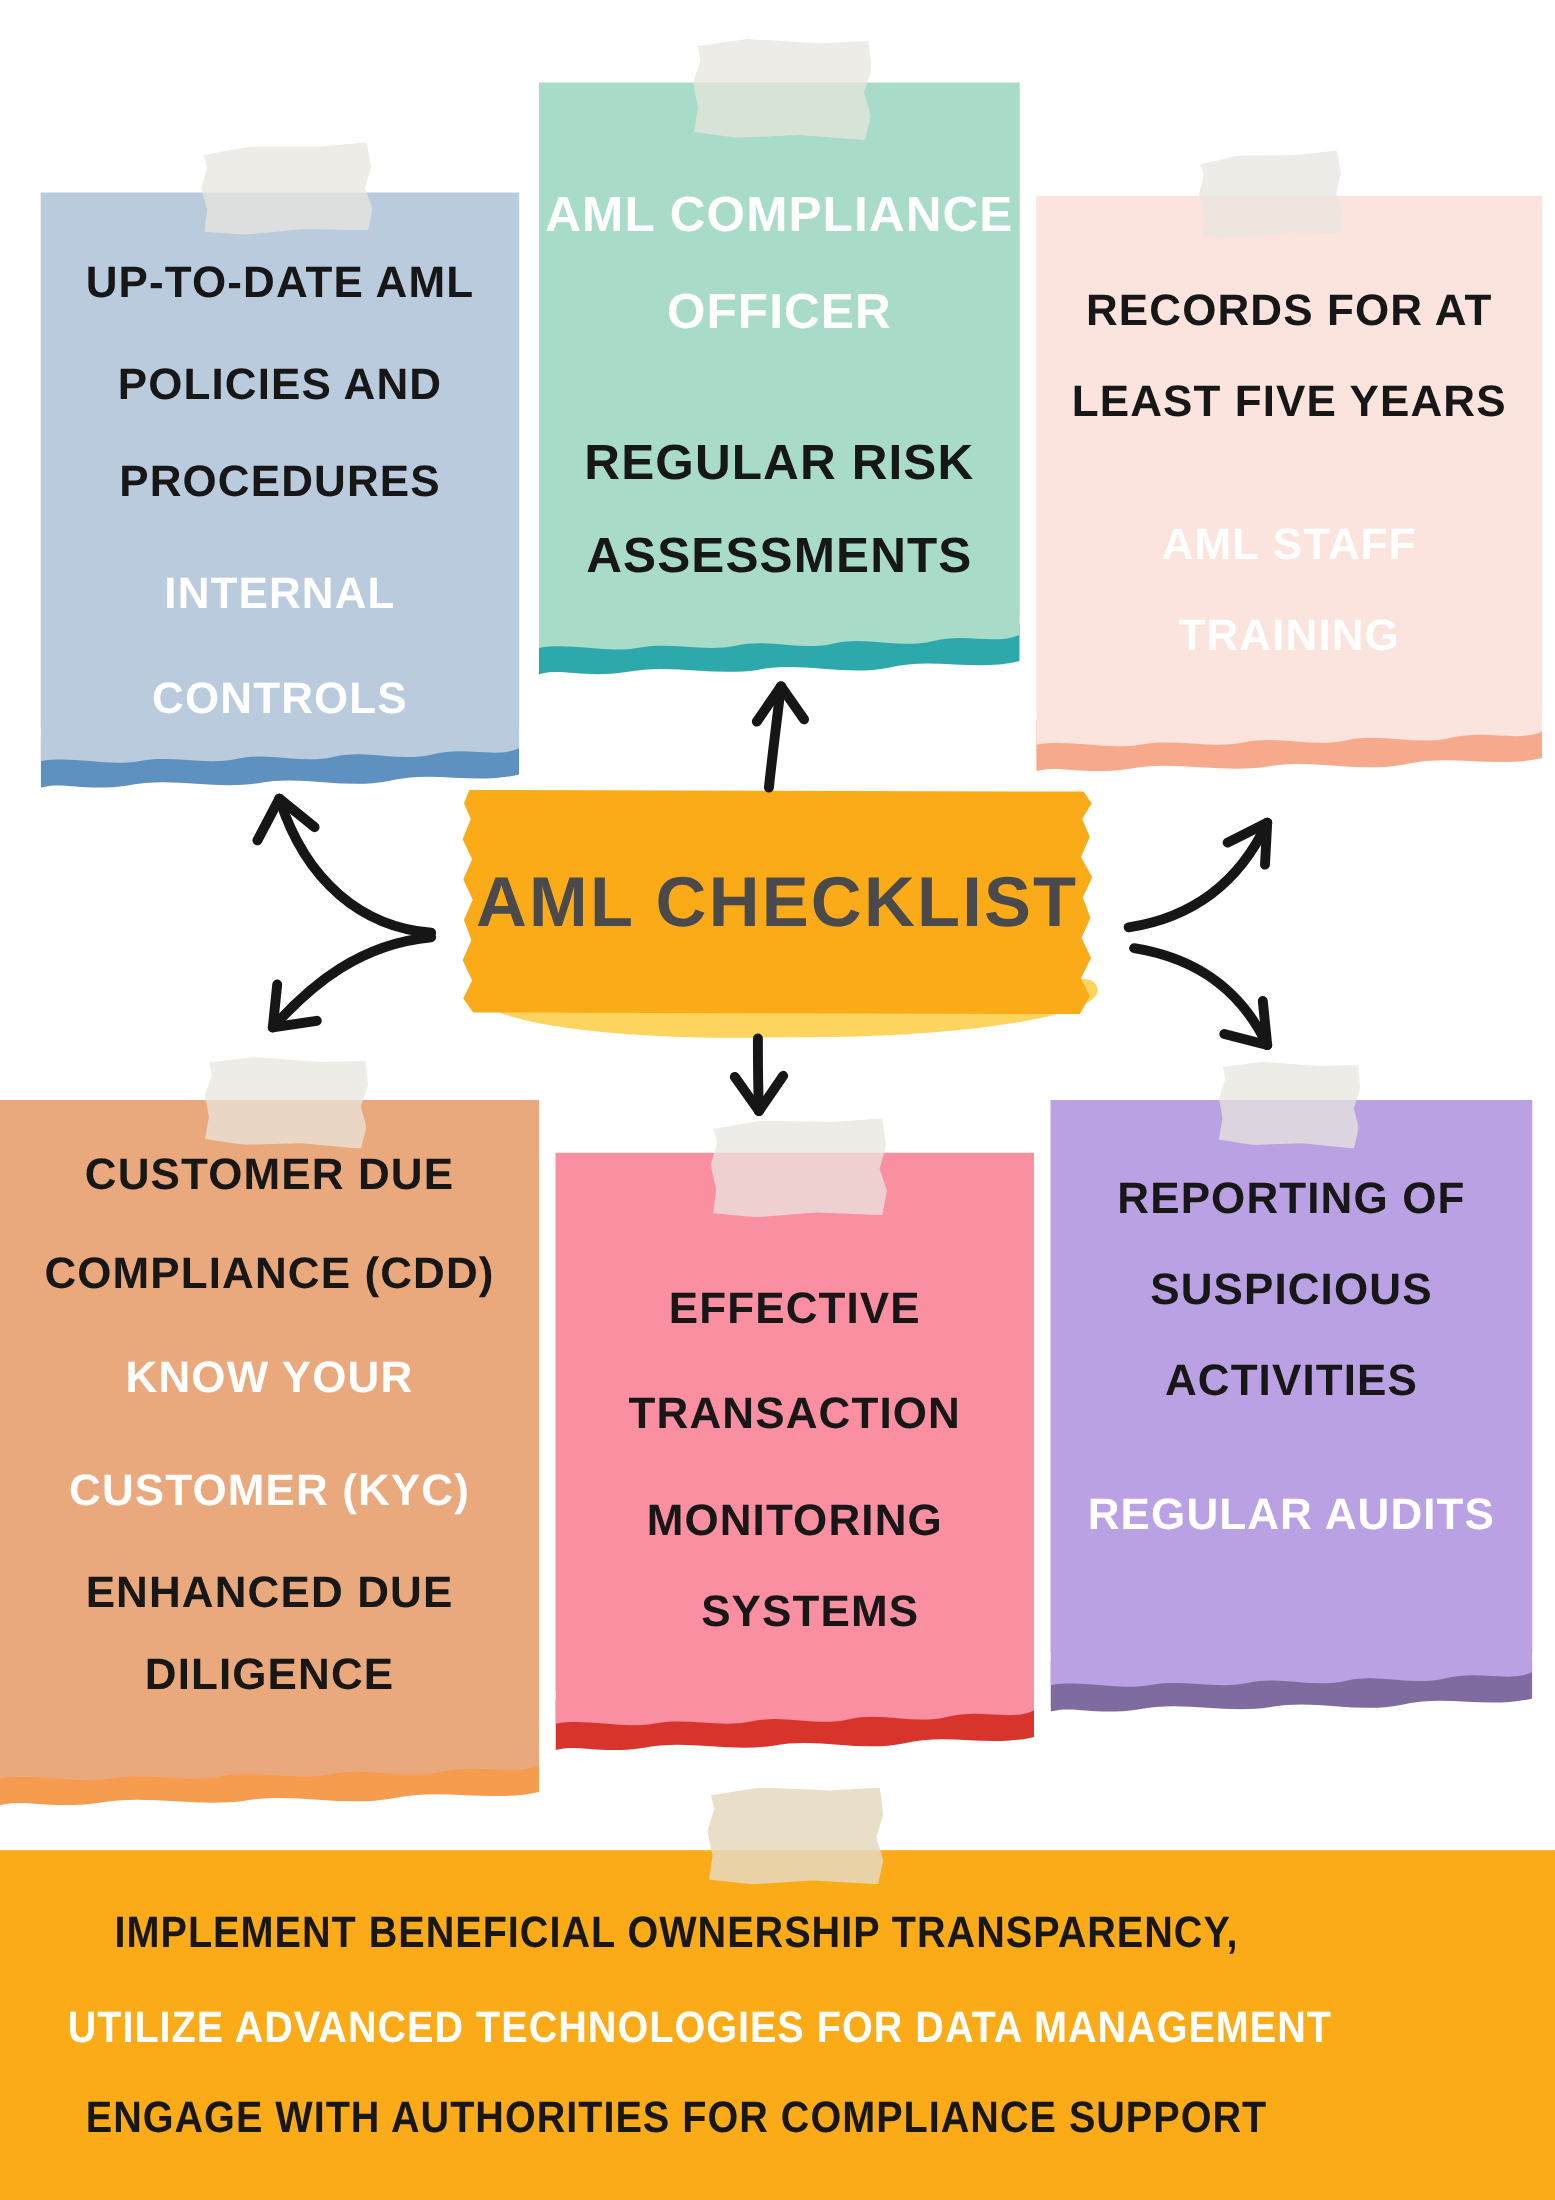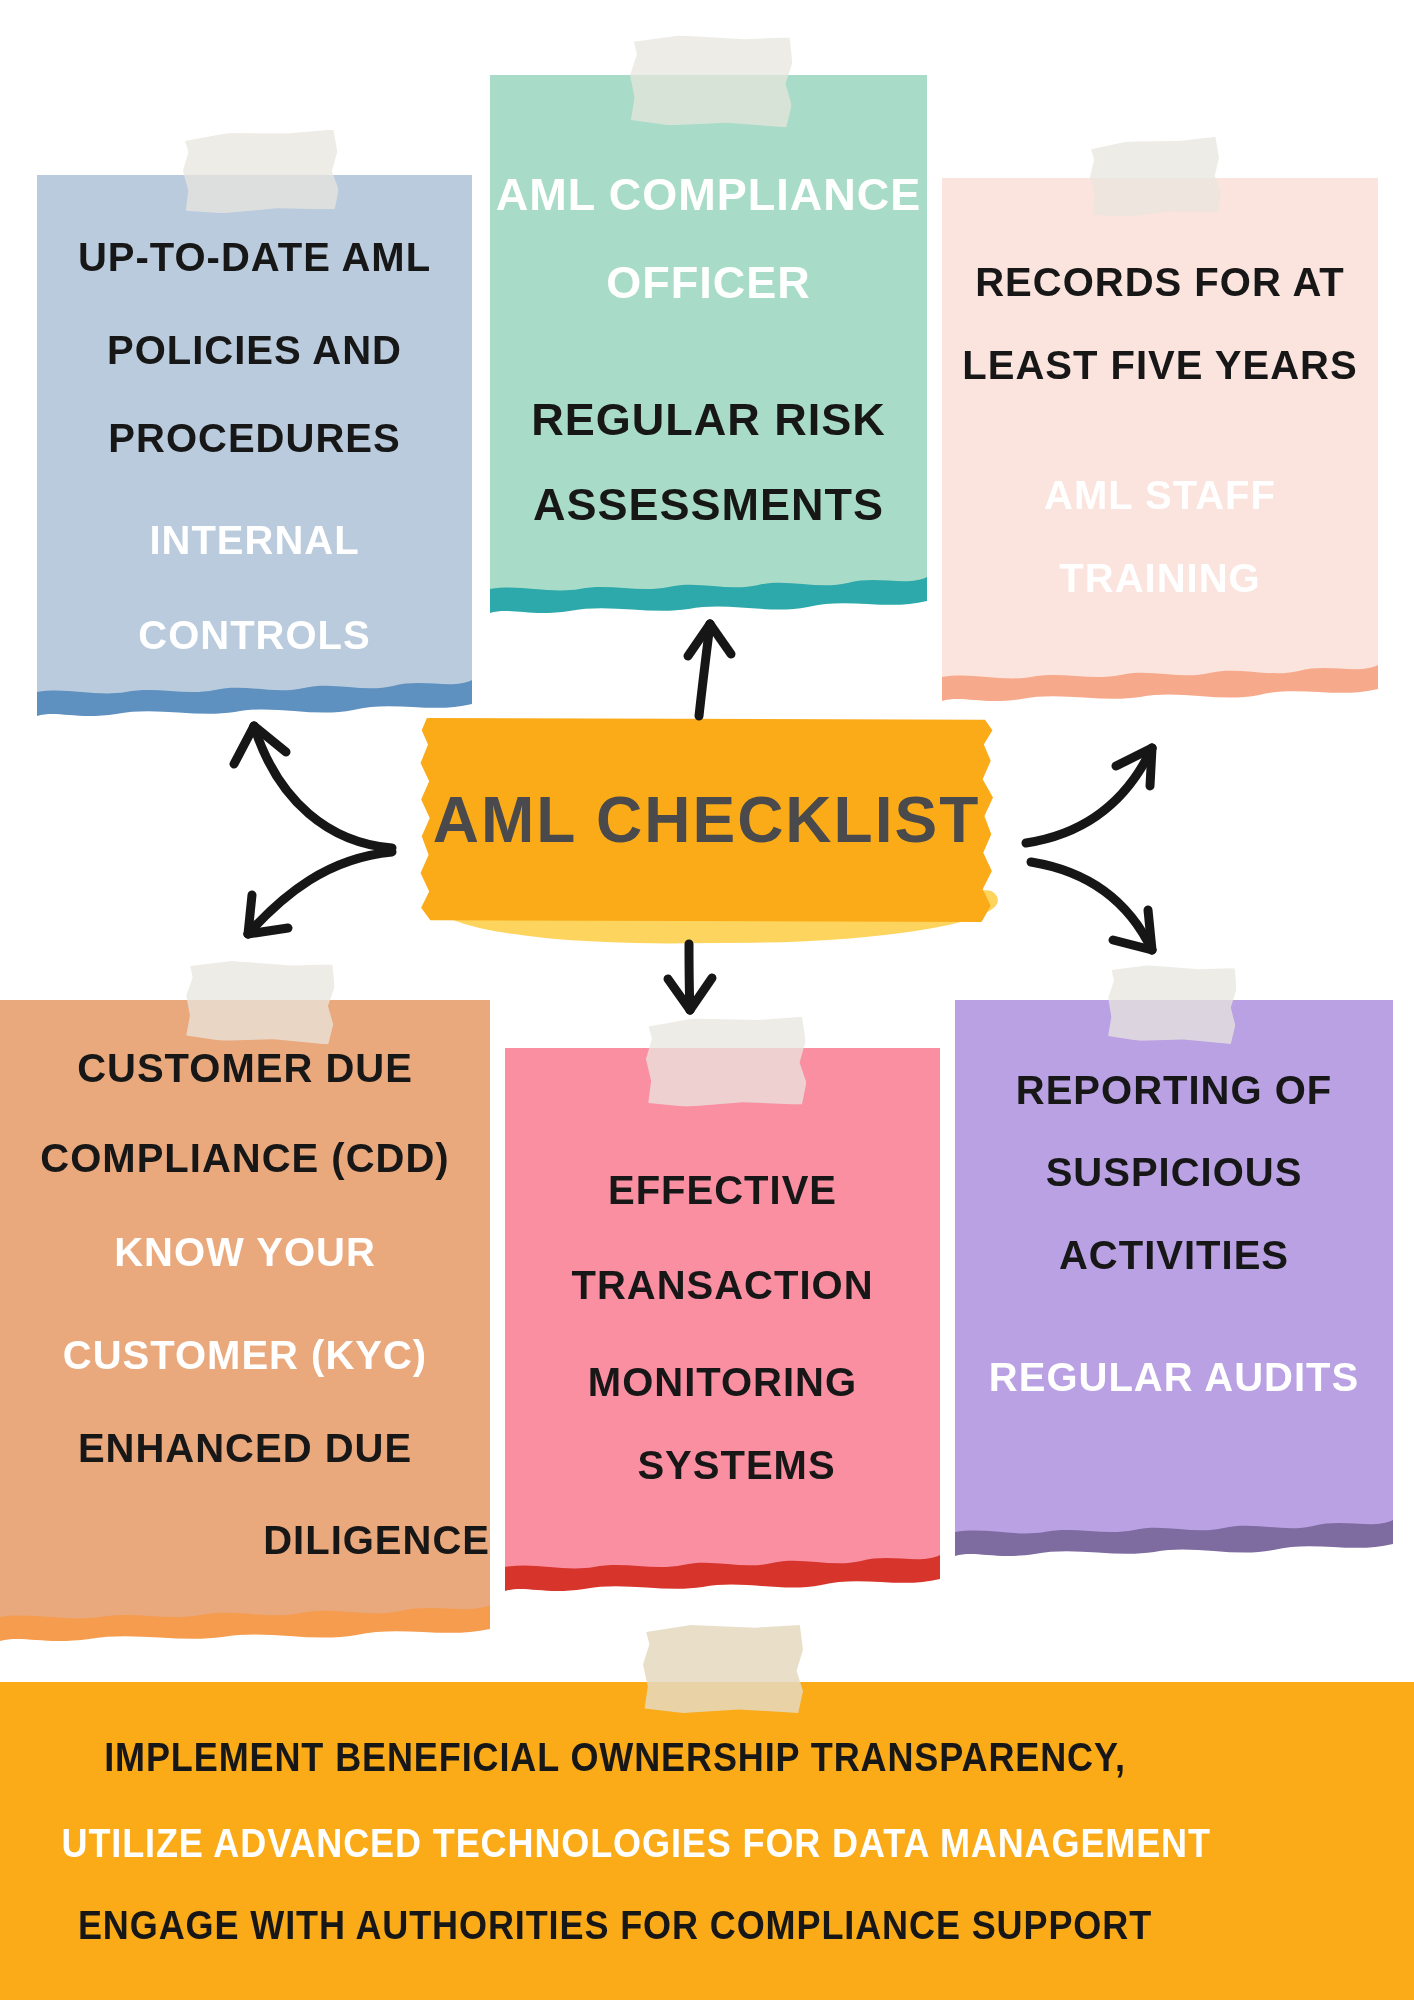--- a/index.html
+++ b/index.html
@@ -22,21 +22,21 @@
   .n0 .paper{background:#B9CBDC;}
   .n1 .paper{background:#A9DCC8;}
   .n1 .note-line{font-size:45px;}
   .n2 .paper{background:#FAE4DD;}
   .n3 .paper{background:#EAA87D;}
   .n4 .paper{background:#FA8FA2;}
   .n5 .paper{background:#B9A1E3;}
 
   .n0{left:37px;top:175px;width:435px;height:545px;}
   .n1{left:490px;top:75px;width:437px;height:542px;}
-  .n2{left:942px;top:178px;width:436px;height:527px;}
+  .n2{left:942px;top:178px;width:436px;height:527px;padding-left:24px;}
   .n3{left:0px;top:1000px;width:490px;height:645px;}
   .n4{left:505px;top:1048px;width:435px;height:547px;}
   .n5{left:955px;top:1000px;width:438px;height:560px;}
 
   .tape{
     position:absolute;background:rgba(232,229,221,0.75);
     clip-path:polygon(2% 8%,30% 0%,70% 3%,98% 0%,100% 28%,96% 52%,100% 75%,97% 100%,60% 96%,25% 100%,1% 95%,3% 70%,0% 45%,4% 22%);
   }
   .t0{left:183px;top:132px;width:155px;height:80px;transform:rotate(-2deg);}
   .t1{left:630px;top:36px;width:162px;height:90px;transform:rotate(1deg);}
@@ -69,21 +69,21 @@
   .footer-line{
     position:absolute;left:0;width:1230px;text-align:center;
     font-weight:bold;font-size:40px;line-height:60px;letter-spacing:1px;white-space:nowrap;
     transform:scaleX(0.9);transform-origin:50% 50%;
   }
   .f0{top:45px;} .f1{top:131px;} .f2{top:213px;}
 
   .l0{top:52px;} .l1{top:145px;} .l2{top:233px;} .l3{top:335px;} .l4{top:430px;}
   .m0{top:90px;} .m1{top:178px;} .m2{top:315px;} .m3{top:400px;}
   .r0{top:74px;} .r1{top:157px;} .r2{top:287px;} .r3{top:370px;text-align:center;}
-  .c0{top:38px;} .c1{top:128px;} .c2{top:222px;} .c3{top:325px;} .c4{top:418px;} .c5{top:510px;text-align:right;}
+  .c0{top:38px;} .c1{top:128px;} .c2{top:222px;} .c3{top:325px;} .c4{top:418px;} .c5{top:492px;}
   .p0{top:112px;} .p1{top:207px;} .p2{top:304px;} .p3{top:387px;padding-left:28px;}
   .q0{top:60px;} .q1{top:142px;} .q2{top:225px;} .q3{top:347px;}
 </style>
 </head>
 <body>
 
 <div class="note n0">
   <div class="paper"></div>
   <svg class="wave" viewBox="0 0 440 60" preserveAspectRatio="none">
     <path d="M0 10 L440 10 L440 44 C400 54 360 40 320 50 C280 58 240 44 200 52 C160 58 120 46 80 54 C40 60 20 50 0 56 Z" fill="#5E90C0"></path>

